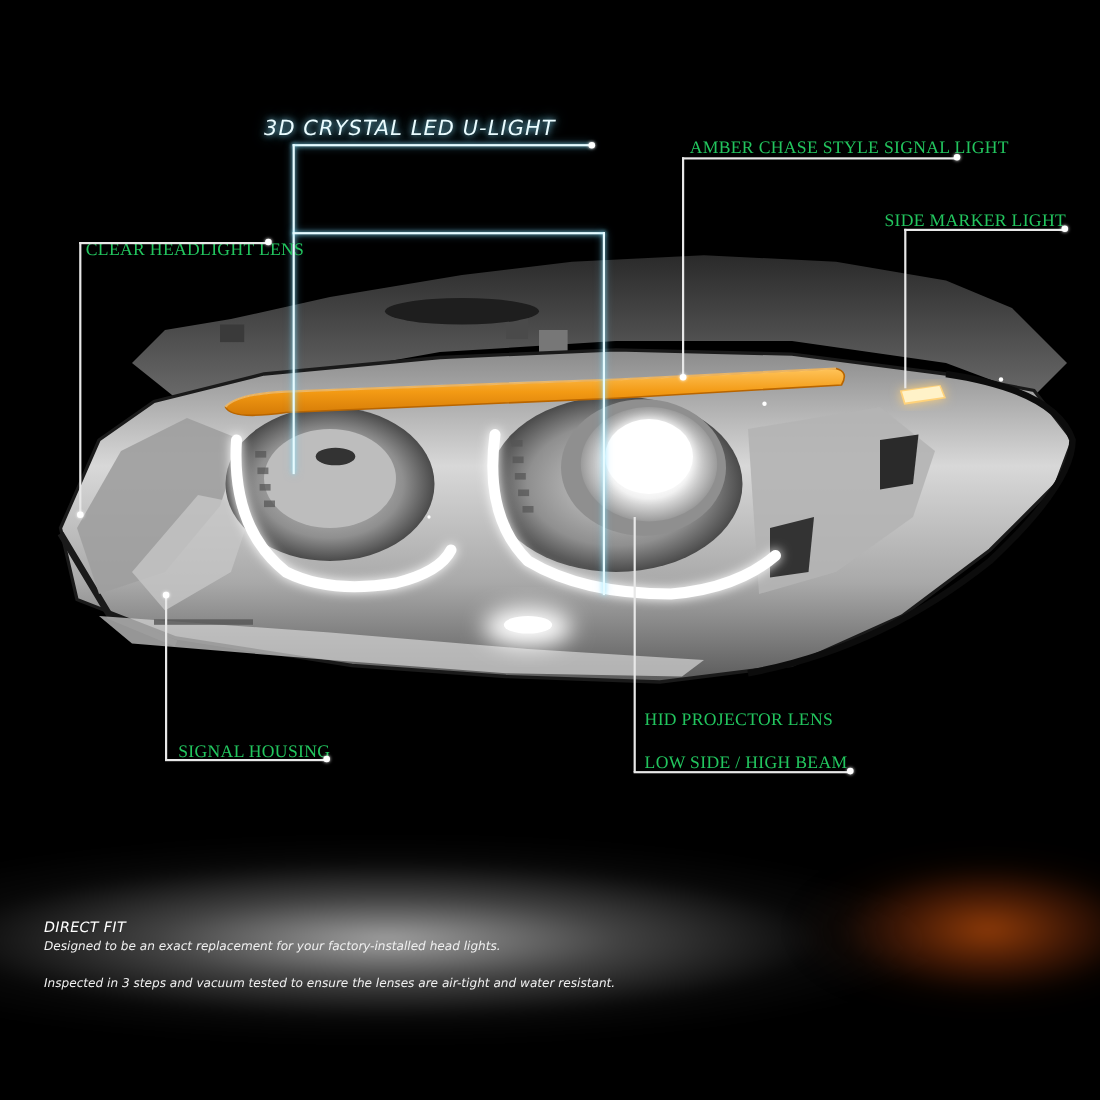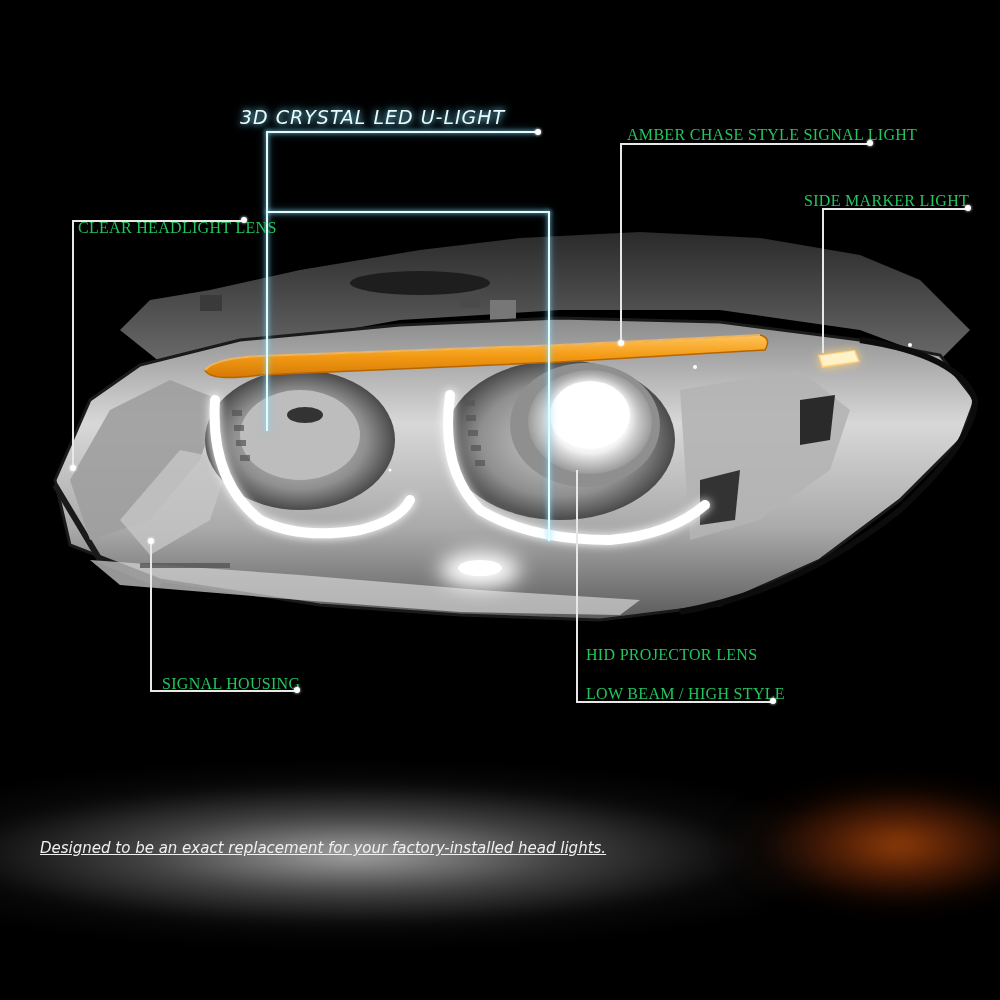--- a/index.html
+++ b/index.html
@@ -23,21 +23,21 @@
   .label-sm { font-size:16px; font-family:Liberation Serif, serif; color:#22c55e; }
   .title-glow { font-size:19px; font-style:italic; color:#eafcff;
     text-shadow:0 0 6px rgba(140,230,255,0.9), 0 0 12px rgba(90,200,240,0.6); letter-spacing:1px; }
   .line { position:absolute; background:#e8e8e8; }
   .line.glow { background:#e6fbff; box-shadow:0 0 4px rgba(140,230,255,0.95), 0 0 8px rgba(100,210,255,0.6); }
   .dot { position:absolute; width:6px; height:6px; border-radius:50%; background:#fff; box-shadow:0 0 3px #fff; }
 
   
   .feature { position:absolute; left:40px; }
   .feature .ft-title { font-size:13px; font-style:italic; color:#fff; letter-spacing:0.3px; }
-  .feature .ft-desc { font-size:15px; font-style:italic; color:#f0f0f0; margin-top:3px;text-decoration:underline; }
+  .feature .ft-desc { font-size:11px; font-style:italic; color:#f0f0f0; margin-top:3px; }
 </style>
 </head>
 <body>
 
 <div class="stage">
 
   <div class="floor-white"></div>
   <div class="floor-amber"></div>
 
   <svg class="headlight" viewBox="0 0 1000 1000" xmlns="http://www.w3.org/2000/svg">
@@ -169,24 +169,26 @@
   <div class="line" style="left:72px; top:220px; width:1.5px; height:248px;"></div>
   <div class="dot" style="left:70px; top:465px;"></div>
 
   <div class="callout-text label-sm" style="left:162px; top:675px;">SIGNAL HOUSING</div>
   <div class="line" style="left:150px; top:540px; width:1.5px; height:150px;"></div>
   <div class="dot" style="left:148px; top:538px;"></div>
   <div class="line" style="left:150px; top:690px; width:146px; height:1.5px;"></div>
   <div class="dot" style="left:294px; top:687px;"></div>
 
   <div class="callout-text label-sm" style="left:586px; top:646px;">HID PROJECTOR LENS</div>
-  <div class="callout-text label-sm" style="left:586px; top:685px;">LOW BEAM / HIGH STYLE</div>
+  <div class="callout-text label-sm" style="left:586px; top:685px;">LOW SIDE / HIGH BEAM</div>
   <div class="line" style="left:576px; top:470px; width:1.5px; height:232px;"></div>
   <div class="line" style="left:576px; top:701px; width:196px; height:1.5px;"></div>
   <div class="dot" style="left:770px; top:698px;"></div>
 
   <div class="feature" style="top:836px;">
+    <div class="ft-title">DIRECT FIT</div>
     <div class="ft-desc">Designed to be an exact replacement for your factory-installed head lights.</div>
   </div>
   <div class="feature" style="top:884px;">
+    <div class="ft-desc">Inspected in 3 steps and vacuum tested to ensure the lenses are air-tight and water resistant.</div>
   </div>
 
 </div>
 
 </body></html>

